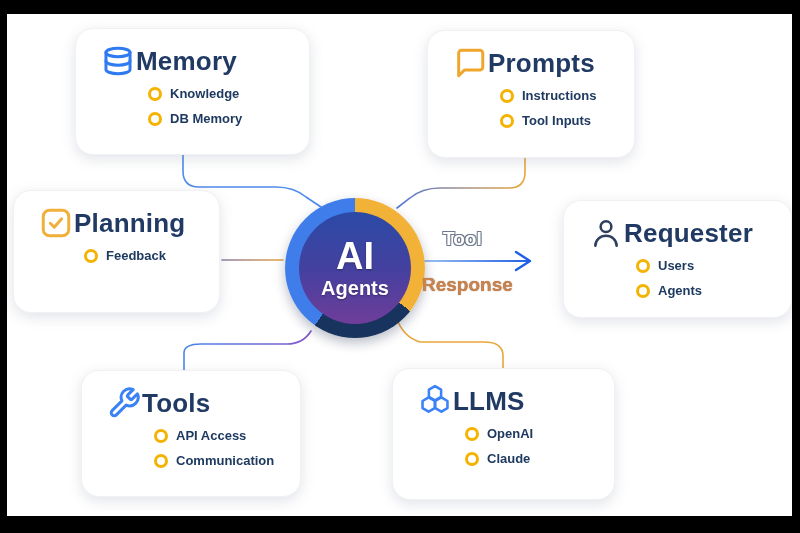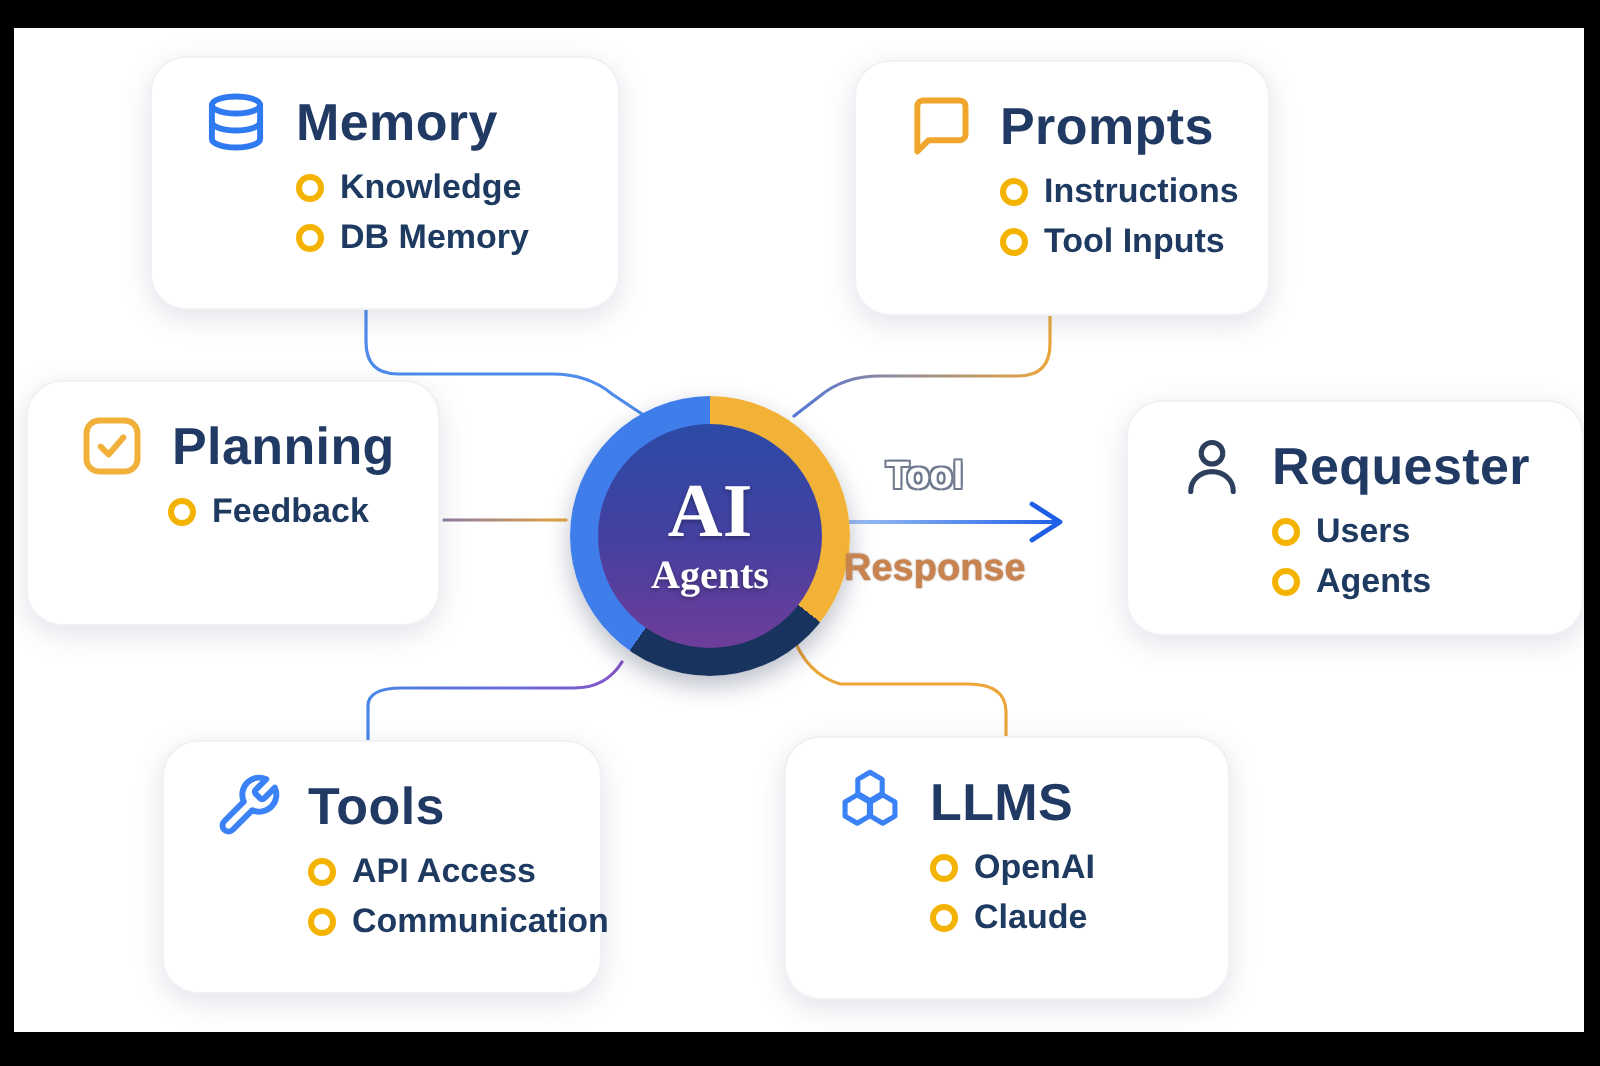--- a/index.html
+++ b/index.html
@@ -17,46 +17,46 @@
 
   
   .connectors{position:absolute;left:0;top:0;z-index:1;}
 
   
   .card{
     position:absolute;background:#ffffff;border:1px solid #f0f1f4;
     border-radius:18px;box-shadow:0 4px 14px rgba(90,100,125,.18);
     z-index:2;padding:14px 10px 0 24px;box-sizing:border-box;
   }
-  .card-header{display:flex;align-items:center;gap:12px;height:36px;}
+  .card-header{display:flex;align-items:center;gap:0;height:36px;}
   .card-icon{width:36px;height:36px;flex:0 0 36px;display:flex;align-items:center;justify-content:center;}
   .card-title{font-size:26px;font-weight:bold;color:#203a64;letter-spacing:.2px;white-space:nowrap;}
   .card-items{margin:2px 0 0 48px;}
   .item{display:flex;align-items:center;gap:8px;line-height:25px;height:25px;
-        font-size:17px;font-weight:bold;color:#1e3a60;white-space:nowrap;}
+        font-size:13px;font-weight:bold;color:#1e3a60;white-space:nowrap;}
   .bullet{width:8px;height:8px;border-radius:50%;border:3px solid #f5b301;background:#fff;flex:0 0 8px;}
 
   #card-memory   {left:75px;  top:28px;  width:235px; height:127px;}
   #card-prompts  {left:427px; top:30px;  width:208px; height:128px;}
   #card-planning {left:13px;  top:190px; width:207px; height:123px;}
   #card-requester{left:563px; top:200px; width:229px; height:118px;}
   #card-tools    {left:81px;  top:370px; width:220px; height:127px;}
   #card-llms     {left:392px; top:368px; width:223px; height:132px;}
 
   
   .hub{
     position:absolute;left:285px;top:198px;width:140px;height:140px;border-radius:50%;
     background:conic-gradient(from 0deg, #f2b237 0deg 128deg, #17335e 128deg 215deg, #3f7eea 215deg 360deg);
     box-shadow:0 5px 12px rgba(10,20,60,.28);z-index:3;
   }
   .hub-inner{
     position:absolute;inset:14px;border-radius:50%;
     background:linear-gradient(180deg,#2b4aa6 0%, #45409f 52%, #6f3d9a 100%);
     display:flex;flex-direction:column;align-items:center;justify-content:center;
-    color:#fff;text-shadow:0 1px 2px rgba(0,0,0,.35);font-family:Liberation Serif, serif;
+    color:#fff;text-shadow:0 1px 2px rgba(0,0,0,.35);
   }
   .hub-line1{font-size:38px;font-weight:bold;line-height:38px;}
   .hub-line2{font-size:20px;font-weight:bold;line-height:22px;margin-top:2px;}
 
   
   .query-label{
     position:absolute;left:443px;top:228px;z-index:4;
     font-size:19px;font-weight:bold;color:#ffffff;
     text-shadow:-1px -1px 0 #707a8e,1px -1px 0 #707a8e,-1px 1px 0 #707a8e,1px 1px 0 #707a8e;
   }

